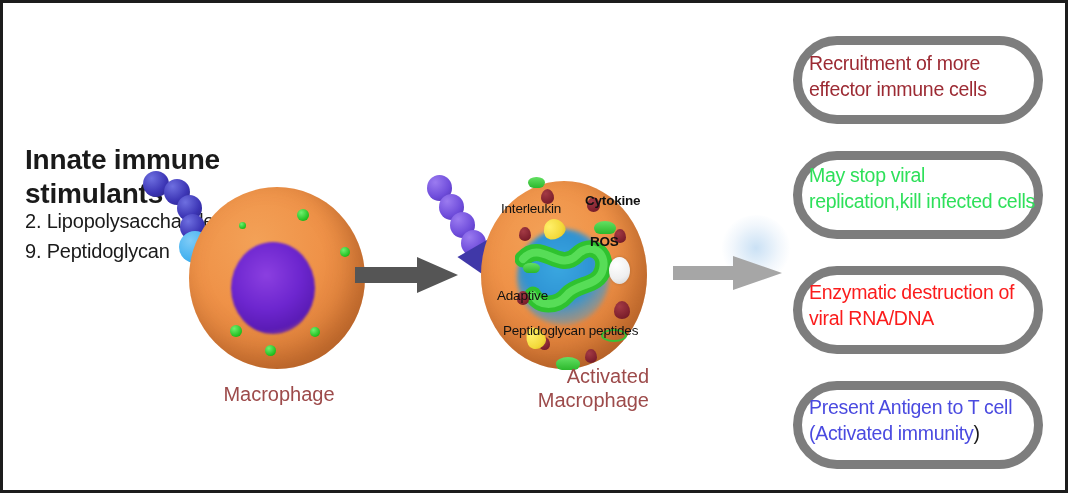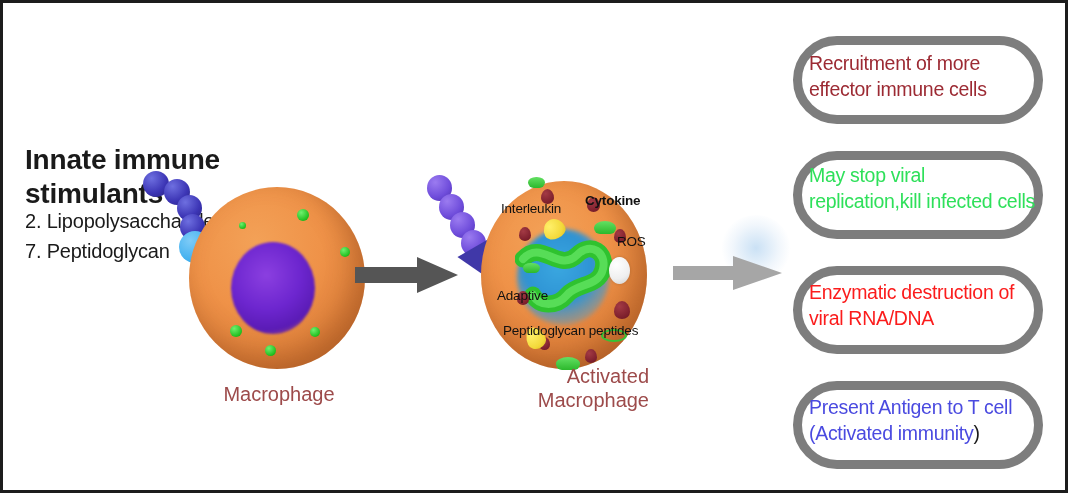--- a/index.html
+++ b/index.html
@@ -86,21 +86,21 @@
 </style>
 </head>
 <body>
 
 <div class="page">
   <div class="canvas">
 
     <div class="stim-title">Innate immune stimulants</div>
     <div class="stim-list">
       <div>2. Lipopolysaccharide</div>
-      <div>7. Peptidoglycan</div>
+      <div>9. Peptidoglycan</div>
     </div>
 
     <div>
       <div class="sphere sph-dark" style="left:140px;top:168px;width:26px;height:26px;"></div>
       <div class="sphere sph-dark" style="left:161px;top:176px;width:26px;height:26px;"></div>
       <div class="sphere sph-dark" style="left:174px;top:192px;width:25px;height:26px;"></div>
       <div class="sphere sph-dark" style="left:177px;top:211px;width:25px;height:26px;"></div>
       <div class="lightblue" style="left:176px;top:228px;width:32px;height:32px;"></div>
       <div class="cone" style="left:198px;top:231px;
            border-left:14px solid transparent;border-right:0 solid transparent;
@@ -157,21 +157,21 @@
 
       <div class="dome" style="left:47px;top:-4px;width:17px;height:11px;"></div>
       <div class="dome" style="left:113px;top:40px;width:22px;height:13px;"></div>
       <div class="dome" style="left:42px;top:82px;width:17px;height:10px;"></div>
       <div class="dome" style="left:75px;top:176px;width:24px;height:13px;"></div>
       <div class="ring" style="left:120px;top:148px;width:22px;height:9px;"></div>
     </div>
 
     <div class="clab" style="left:498px;top:198px;">Interleukin</div>
     <div class="clab" style="left:582px;top:190px;font-weight:bold;">Cytokine</div>
-    <div class="clab" style="left:614px;top:231px;">ROS</div>
+    <div class="clab" style="left:587px;top:231px;font-weight:bold;">ROS</div>
     <div class="clab" style="left:494px;top:285px;">Adaptive</div>
     <div class="clab" style="left:500px;top:320px;">Peptidoglycan peptides</div>
 
     <div class="caption cap2">
       <div>Activated</div>
       <div>Macrophage</div>
     </div>
 
     <div class="haze"></div>
     <svg class="arrow" style="left:670px;top:252px;" width="110" height="36" viewBox="0 0 110 36">

